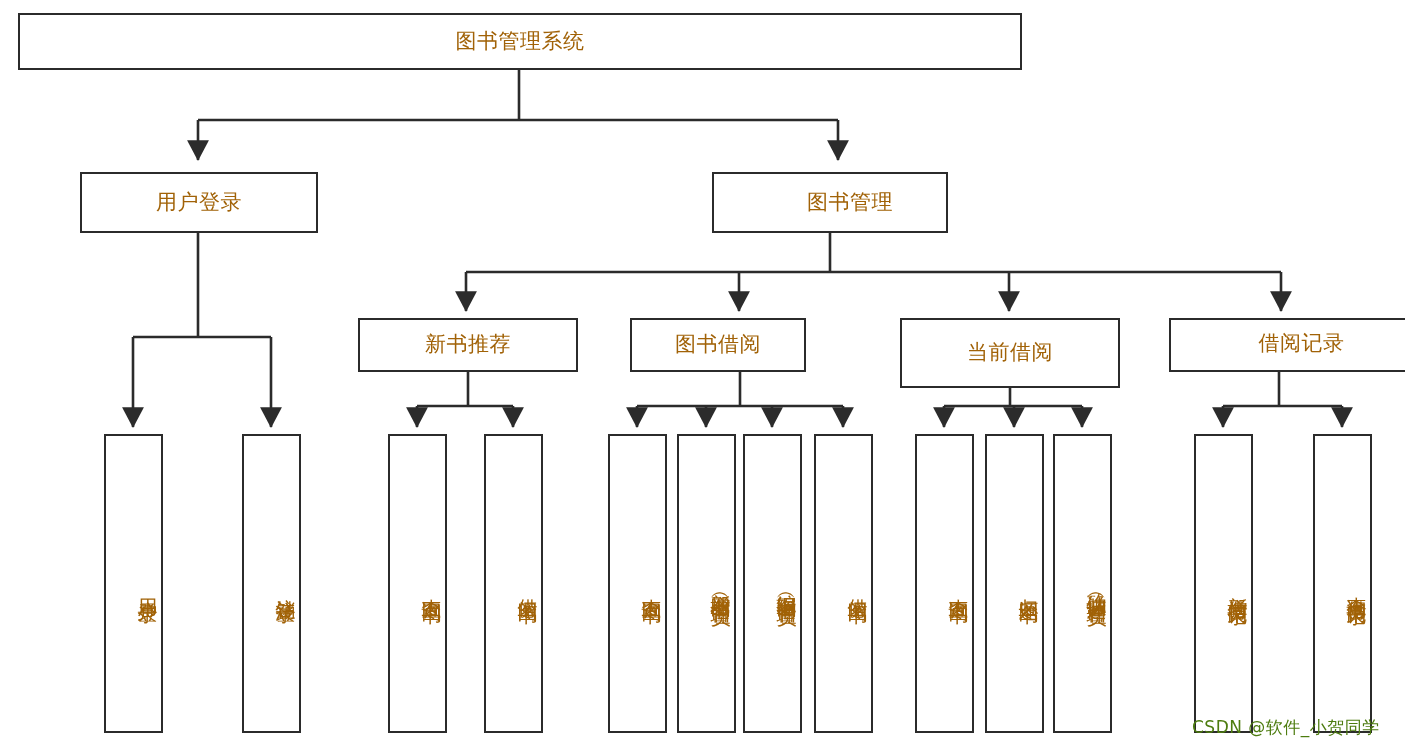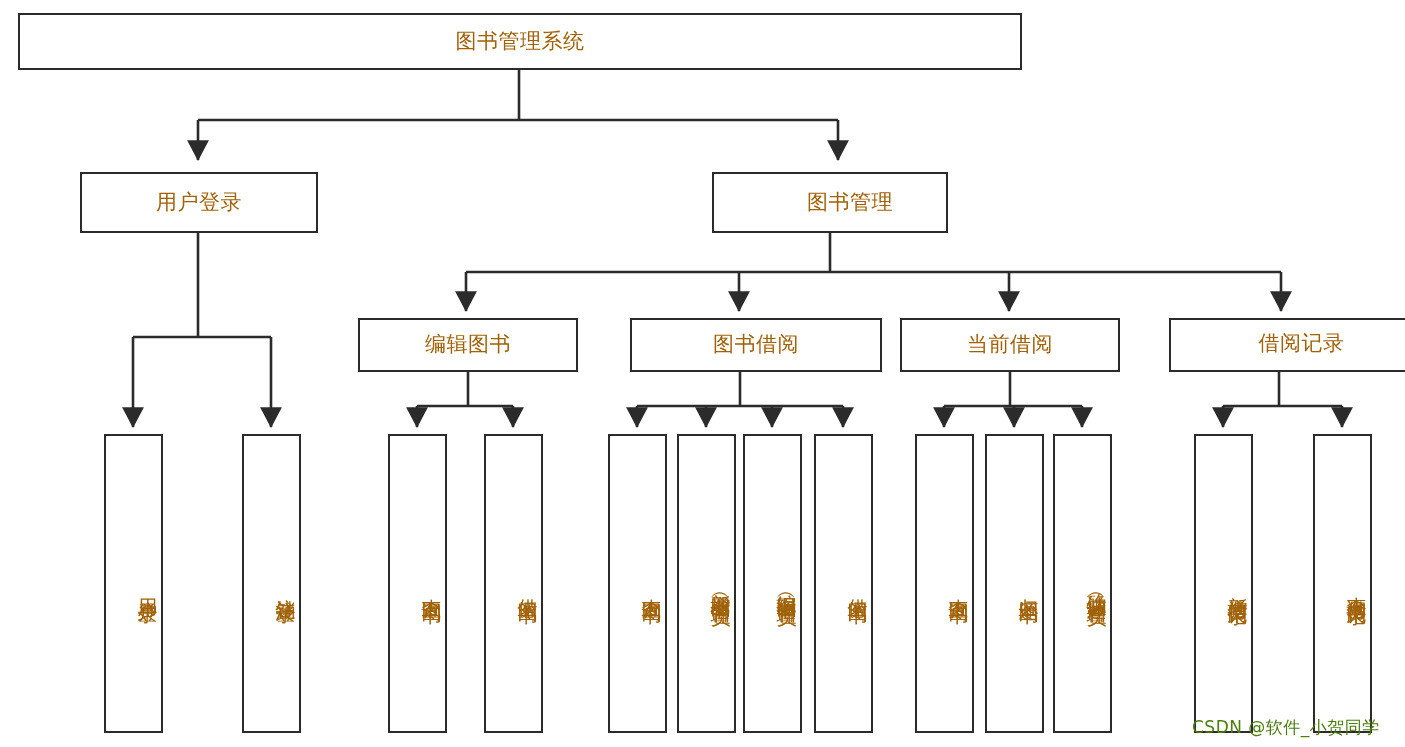--- a/index.html
+++ b/index.html
@@ -123,26 +123,26 @@
   </div>
 
   <div class="node horiz" style="left:80px; top:172px; width:238px; height:61px;">
     <span class="label">用户登录</span>
   </div>
   <div class="node horiz" style="left:712px; top:172px; width:236px; height:61px;padding-left:40px;">
     <span class="label">图书管理</span>
   </div>
 
   <div class="node horiz" style="left:358px; top:318px; width:220px; height:54px;">
-    <span class="label">编辑图书</span>
+    <span class="label">新书推荐</span>
   </div>
-  <div class="node horiz" style="left:630px; top:318px; width:252px; height:54px;">
+  <div class="node horiz" style="left:630px; top:318px; width:176px; height:54px;">
     <span class="label">图书借阅</span>
   </div>
-  <div class="node horiz" style="left:900px; top:318px; width:220px; height:54px;">
+  <div class="node horiz" style="left:900px; top:318px; width:220px; height:70px;">
     <span class="label">当前借阅</span>
   </div>
   <div class="node horiz" style="left:1169px; top:318px; width:265px; height:54px;font-family:Liberation Mono, monospace;">
     <span class="label">借阅记录</span>
   </div>
 
   <div class="node vert" style="left:104px; top:434px; width:59px; height:299px;">
     <span class="label">用户登录</span>
   </div>
   <div class="node vert" style="left:242px; top:434px; width:59px; height:299px;">

